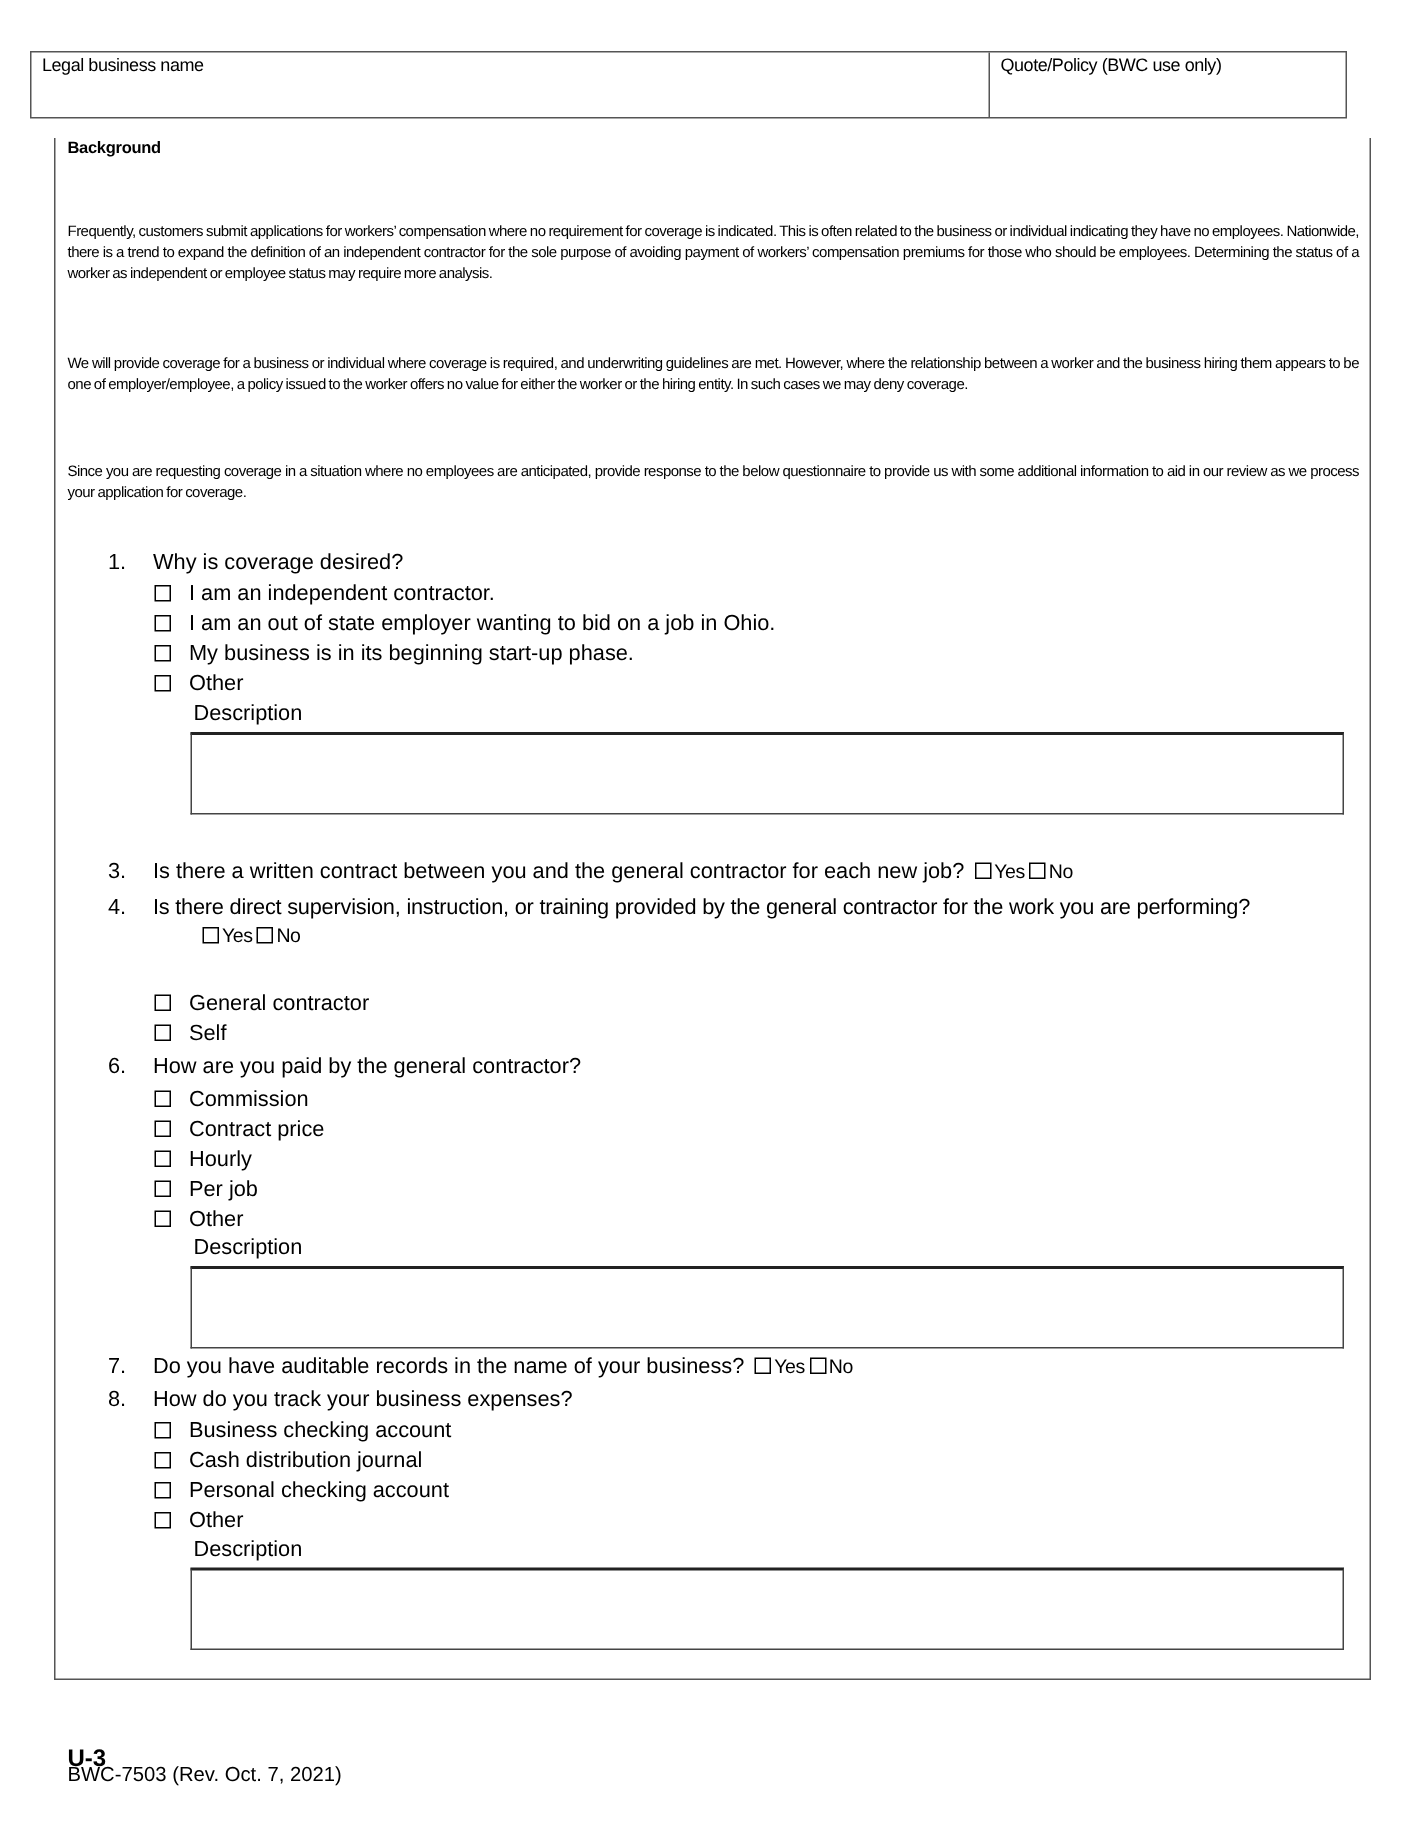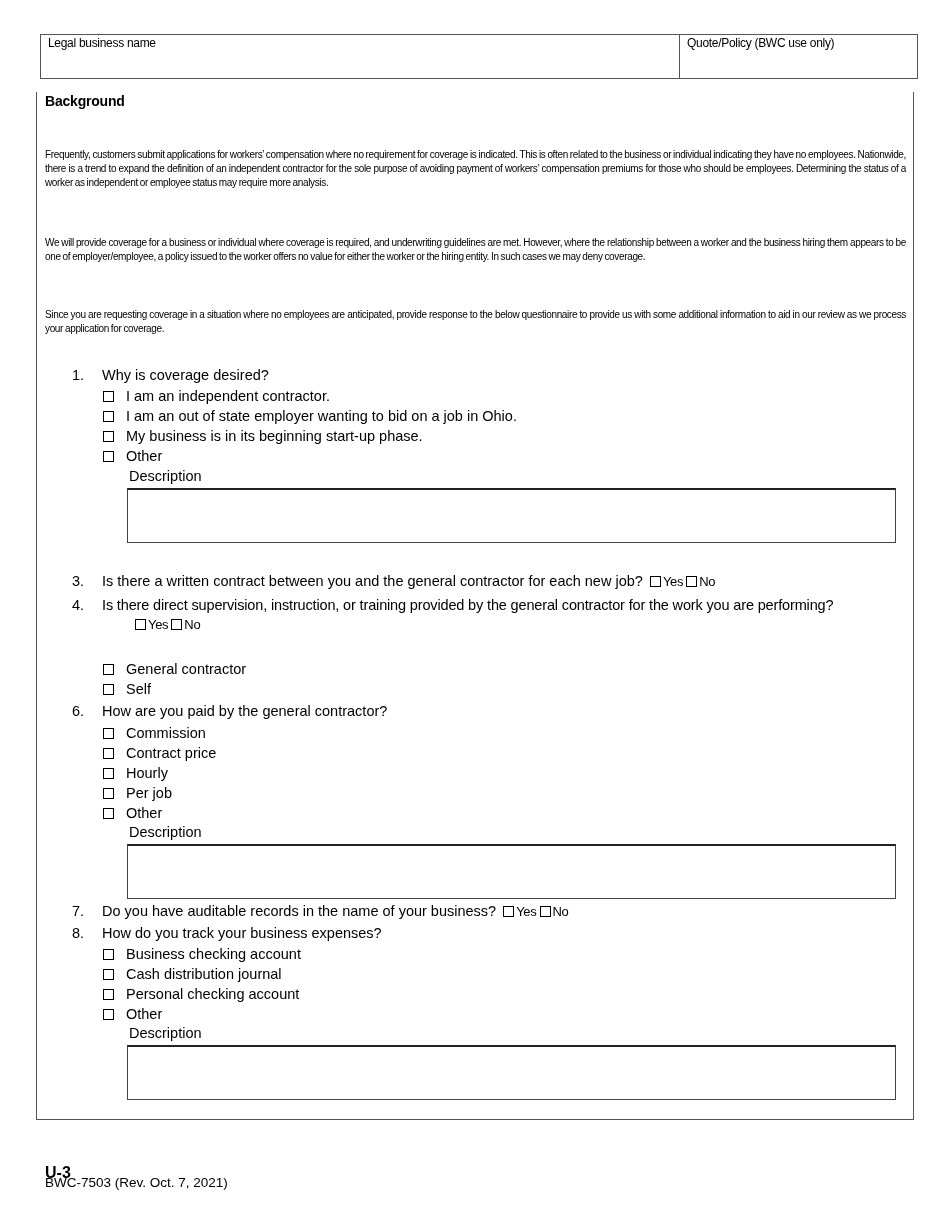--- a/index.html
+++ b/index.html
@@ -1,27 +1,27 @@
 <!DOCTYPE html>
 <html><head>
   <meta charset="utf-8">
   <style>
     html, body { margin: 0; padding: 0; background: #fff; }
     body { width: 950px; height: 1230px; position: relative; color: #000; font-family: "Liberation Sans", sans-serif; overflow: hidden; }
 
     
-    .top-table { position: absolute; left: 40px; top: 34px; width: 878px; height: 45px; border: 1px solid #555; box-sizing: border-box; display: flex; }
+    .top-table { position: absolute; left: 20px; top: 34px; width: 878px; height: 45px; border: 1px solid #555; box-sizing: border-box; display: flex; }
     .top-cell { box-sizing: border-box; padding: 1px 7px; font-size: 12px; letter-spacing: -0.3px; }
     .top-cell.name { width: 639px; border-right: 1px solid #555; }
     .top-cell.quote { flex: 1; }
 
     
     .section { position: absolute; left: 36px; top: 92px; width: 878px; height: 1028px; border: 1px solid #555; box-sizing: border-box; border-top: none; }
     .section-title { background: #000; color: #fff; font-weight: bold; font-size: 14.5px; height: 22px; line-height: 21px; padding-left: 8px; }
-    .subhead { font-weight: bold; font-size: 14px; padding-left: 8px; margin-top: 1px; letter-spacing: -0.2px; }
+    .subhead { font-weight: bold; font-size: 11px; padding-left: 8px; margin-top: 1px; letter-spacing: -0.2px; }
 
     .para { position: absolute; left: 8px; width: 861px; font-size: 10px; line-height: 14px; text-align: justify; letter-spacing: -0.35px; word-spacing: -0.5px; }
 
     
     .q { position: absolute; left: 35px; font-size: 14.5px; line-height: 18px; white-space: nowrap; }
     .q .num { display: inline-block; width: 30px; }
     .opt { position: absolute; left: 66px; font-size: 14.5px; line-height: 18px; white-space: nowrap; }
     .cb { display: inline-block; width: 11px; height: 11px; border: 1.5px solid #000; box-sizing: border-box; vertical-align: -1px; }
     .opt .cb { margin-right: 12px; }
     .desc-label { position: absolute; left: 92px; font-size: 14.5px; line-height: 18px; }

